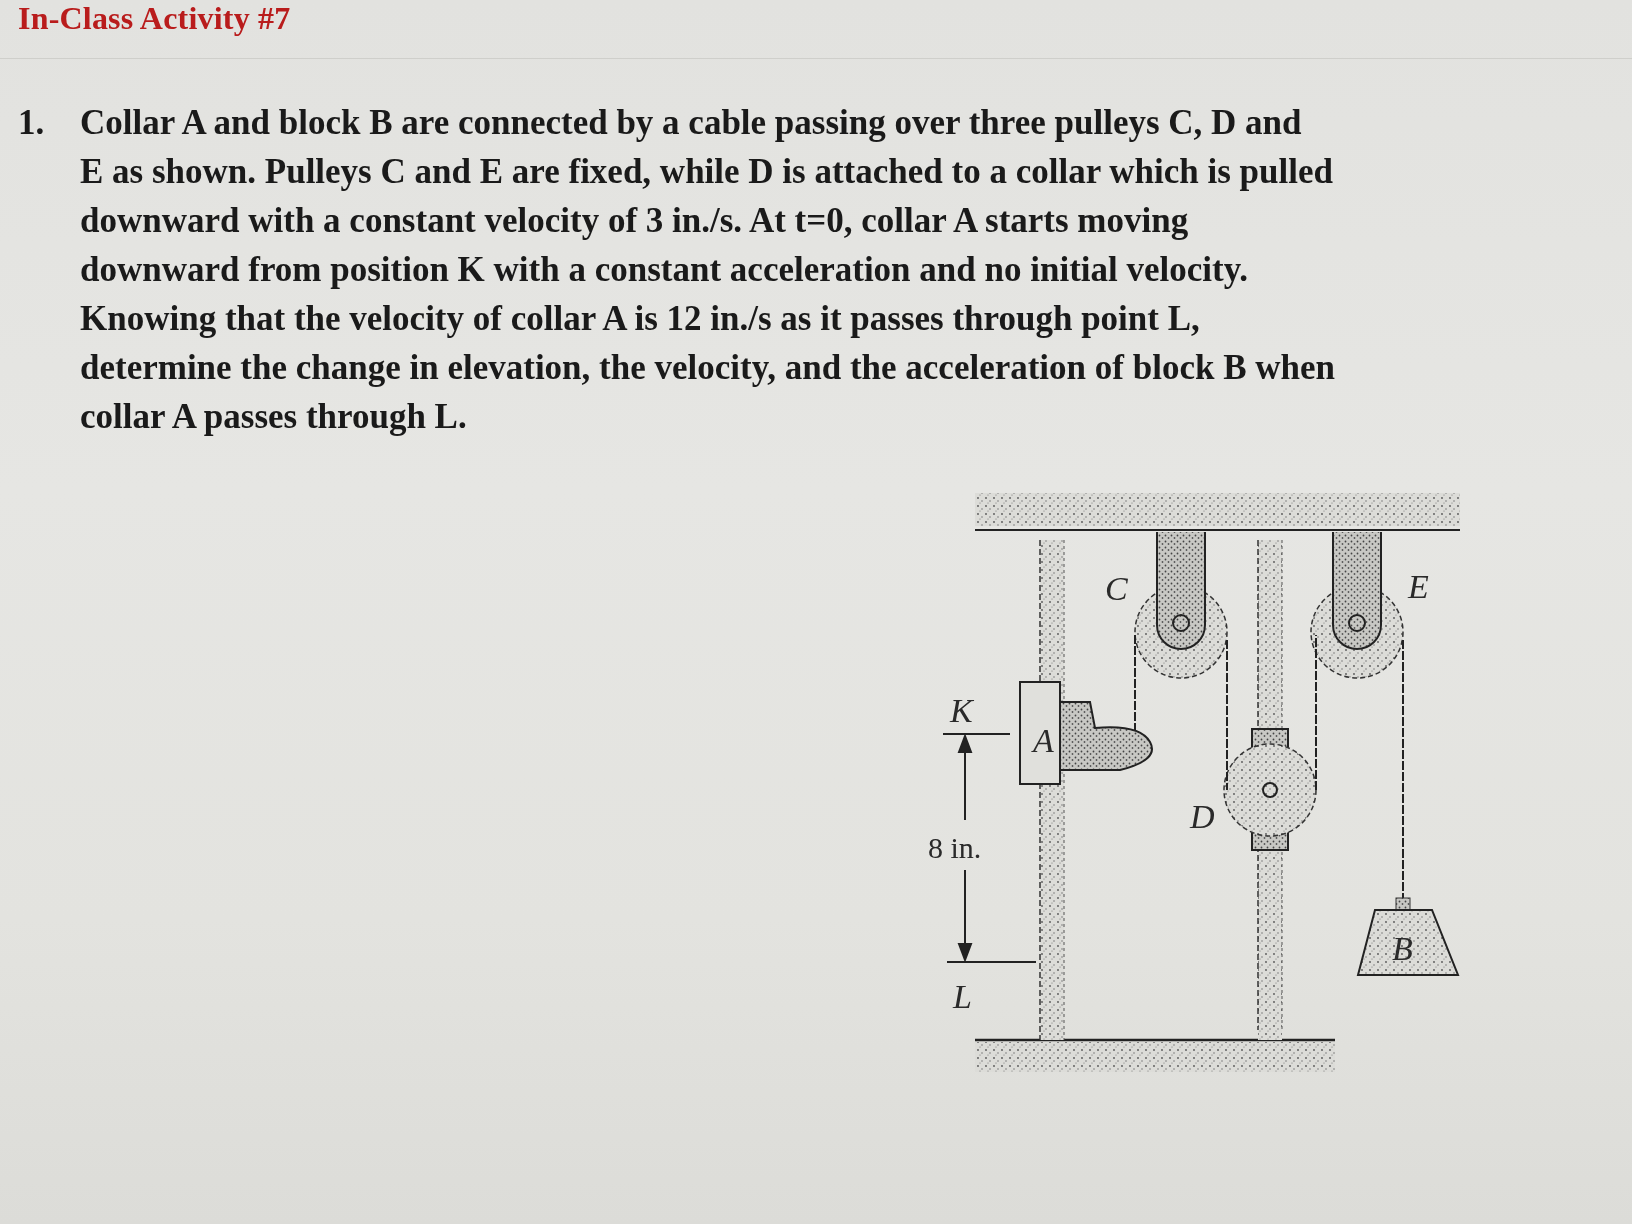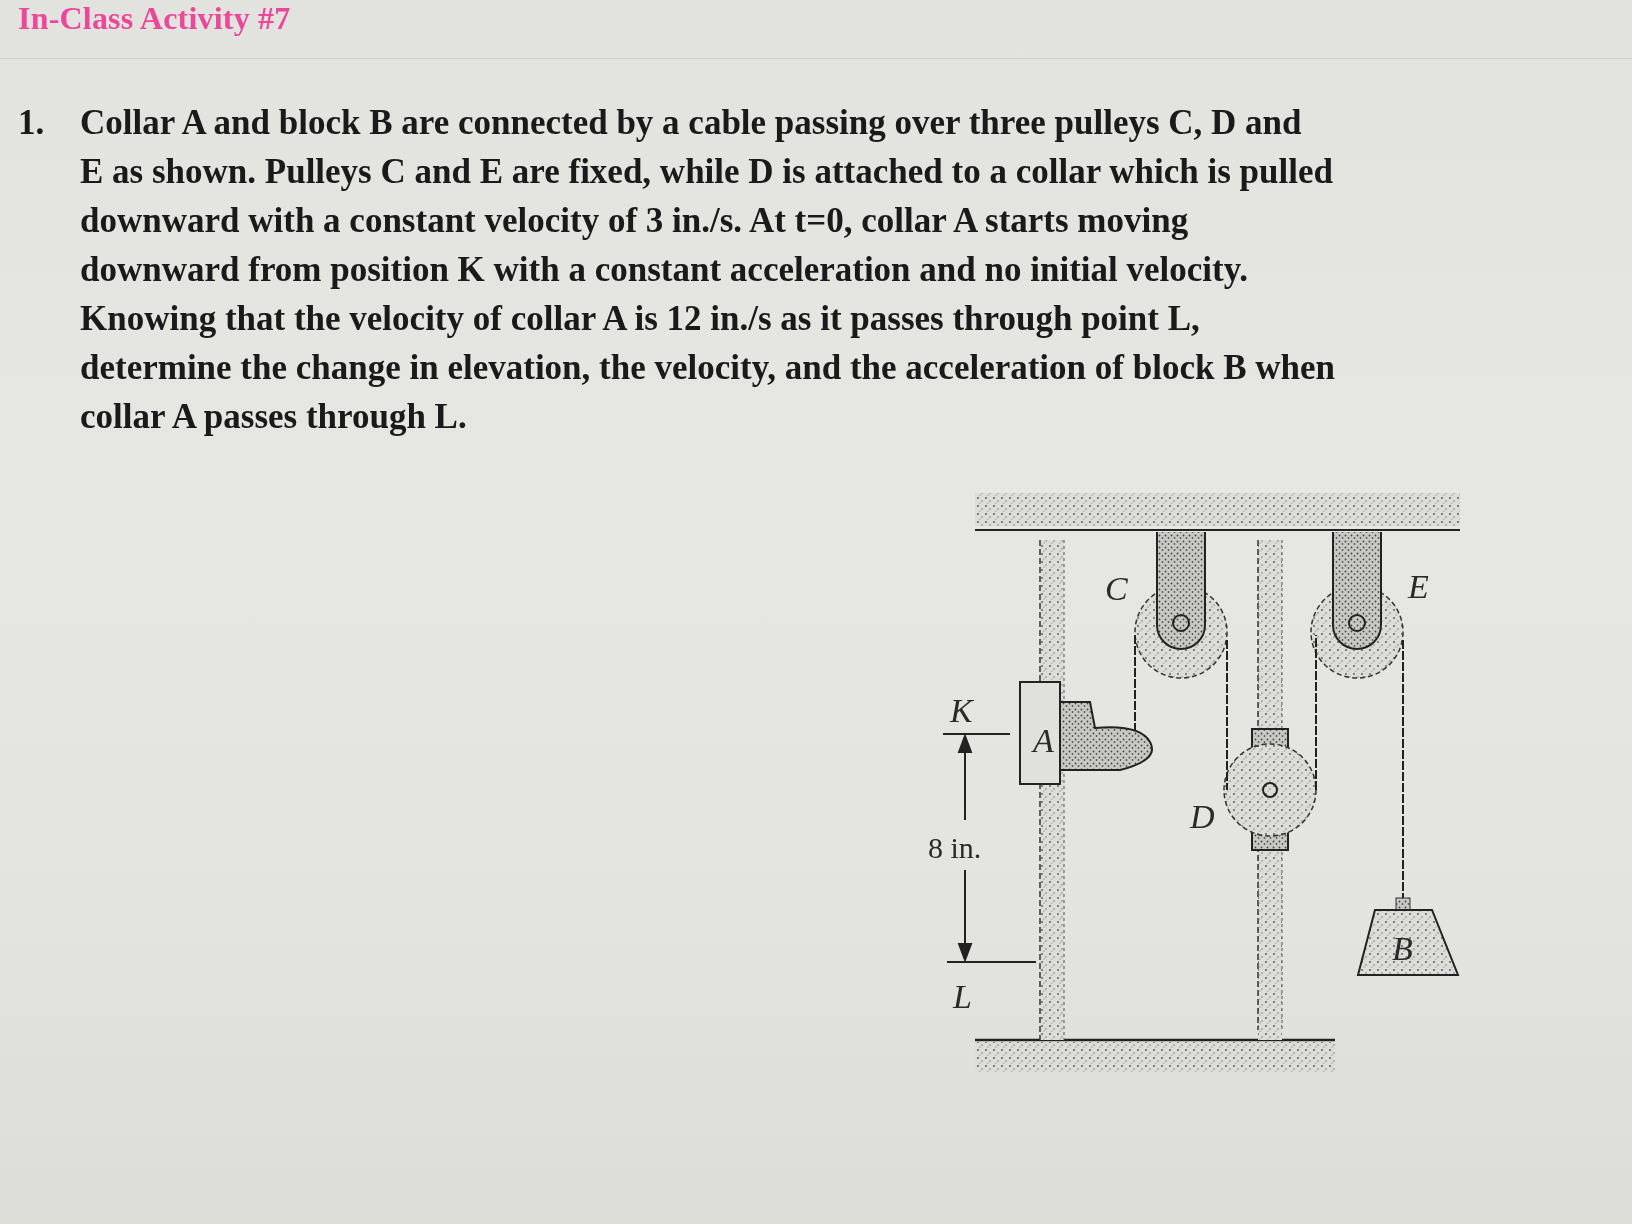--- a/index.html
+++ b/index.html
@@ -6,21 +6,21 @@
   body {
     width: 1632px; height: 1224px; overflow: hidden;
     background: linear-gradient(180deg, #e2e2df 0%, #e6e6e3 40%, #e3e3df 75%, #dcdcd8 100%);
     font-family: "Liberation Serif", serif;
     color: #1a1a1a;
     position: relative;
   }
   .page-title {
     position: absolute; left: 18px; top: 0px;
     font-size: 32px; font-weight: bold; letter-spacing: 0.2px;
-    color: #ec4899;
+    color: #b91c1c;
   }
   .title-rule {
     position: absolute; left: 0; top: 58px; width: 1632px; height: 1px;
     background: #cfcfcb;
   }
   .problem {
     position: absolute; left: 18px; top: 98px; width: 1600px;
   }
   .problem-number {
     position: absolute; left: 0; top: 0;

